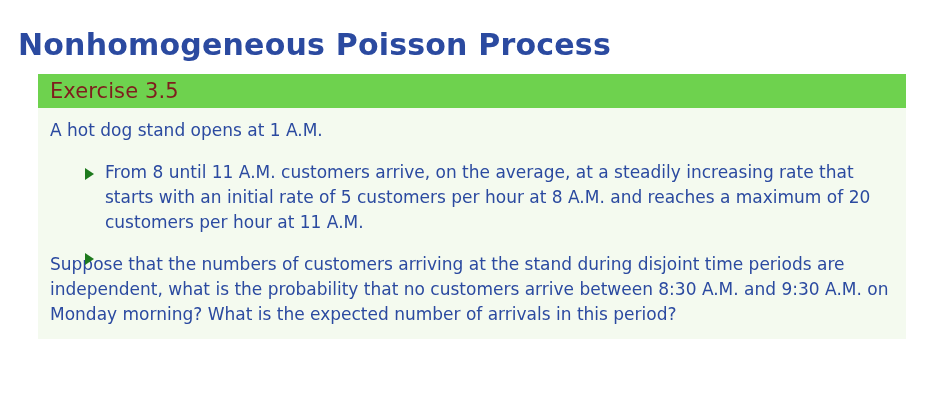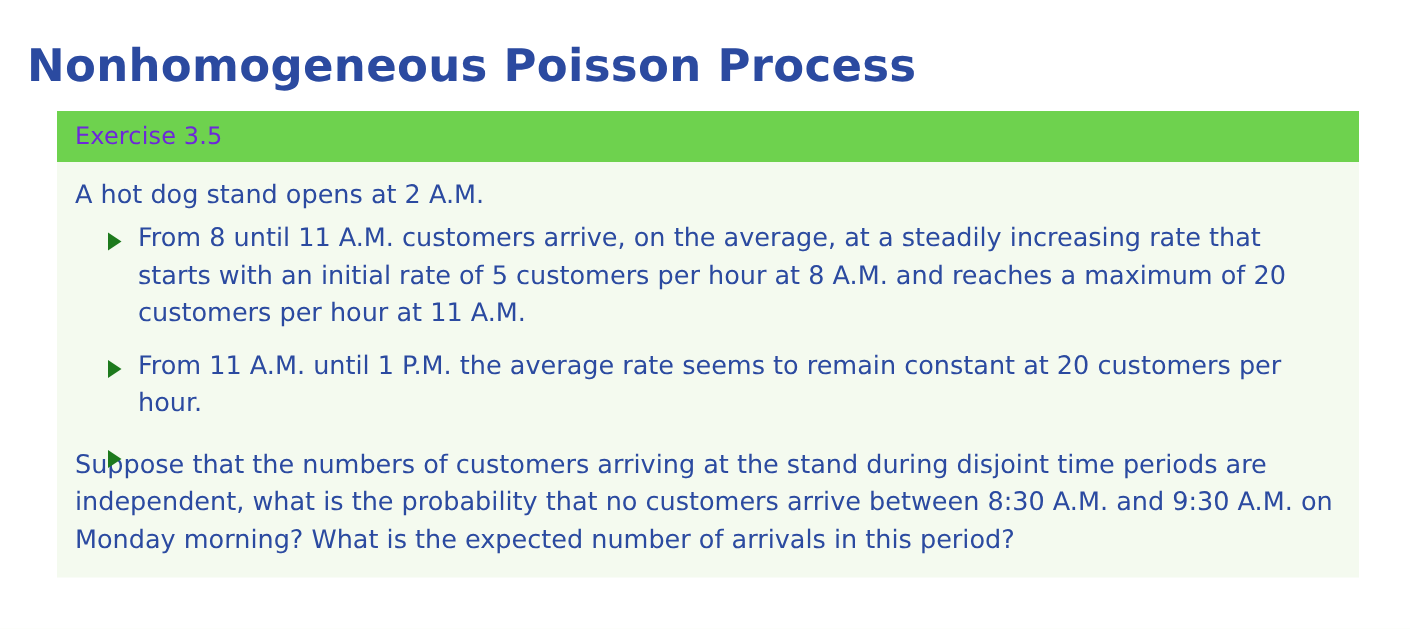--- a/index.html
+++ b/index.html
@@ -38,22 +38,22 @@
   .block {
     position: absolute;
     left: 38px;
     top: 74px;
     width: 868px;
   }
 
   .block-header {
     background: #6ed martin;
     background: #6ed24e;
-    color: #6d28d9;
-    font-size: 16px;
+    color: #7f1d1d;
+    font-size: 21px;
     line-height: 34px;
     height: 34px;
     padding: 0 0 0 12px;
     box-sizing: border-box;
     letter-spacing: 0.1px;
   }
 
   .block-body {
     background: #f4faef;
     color: #2b4aa0;
@@ -68,21 +68,21 @@
     padding: 0 0 0 0;
     color: #2b4aa0;
   }
 
   .para-intro {
     margin-bottom: 4px;
   }
 
   .bullet-list {
     list-style: none;
-    margin: 4px;
+    margin: 17px;
     padding: 0;
   }
 
   .bullet-item {
     position: relative;
     padding-left: 38px;
     margin-bottom: 10px;
     color: #2b4aa0;
   }
   .bullet-item:last-child {
@@ -112,30 +112,26 @@
   <h1 class="slide-title">Nonhomogeneous Poisson Process</h1>
 
   <div class="block">
 
     <div class="block-header">
       <span>Exercise 3.5</span>
     </div>
 
     <div class="block-body">
 
-      <p class="para para-intro">A hot dog stand opens at 2 A.M.</p>
+      <p class="para para-intro">A hot dog stand opens at 1 A.M.</p>
 
       <ul class="bullet-list">
         <li class="bullet-item">
           <span class="bullet-marker"></span>
           <span>From 8 until 11 A.M. customers arrive, on the average, at a steadily increasing rate that starts with an initial rate of 5 customers per hour at 8 A.M. and reaches a maximum of 20 customers per hour at 11 A.M.</span>
-        </li>
-        <li class="bullet-item">
-          <span class="bullet-marker"></span>
-          <span>From 11 A.M. until 1 P.M. the average rate seems to remain constant at 20 customers per hour.</span>
         </li>
         <li class="bullet-item">
           <span class="bullet-marker"></span>
         </li>
       </ul>
 
       <p class="para para-outro">Suppose that the numbers of customers arriving at the stand during disjoint time periods are independent, what is the probability that no customers arrive between 8:30 A.M. and 9:30 A.M. on Monday morning? What is the expected number of arrivals in this period?</p>
 
     </div>
   </div>

